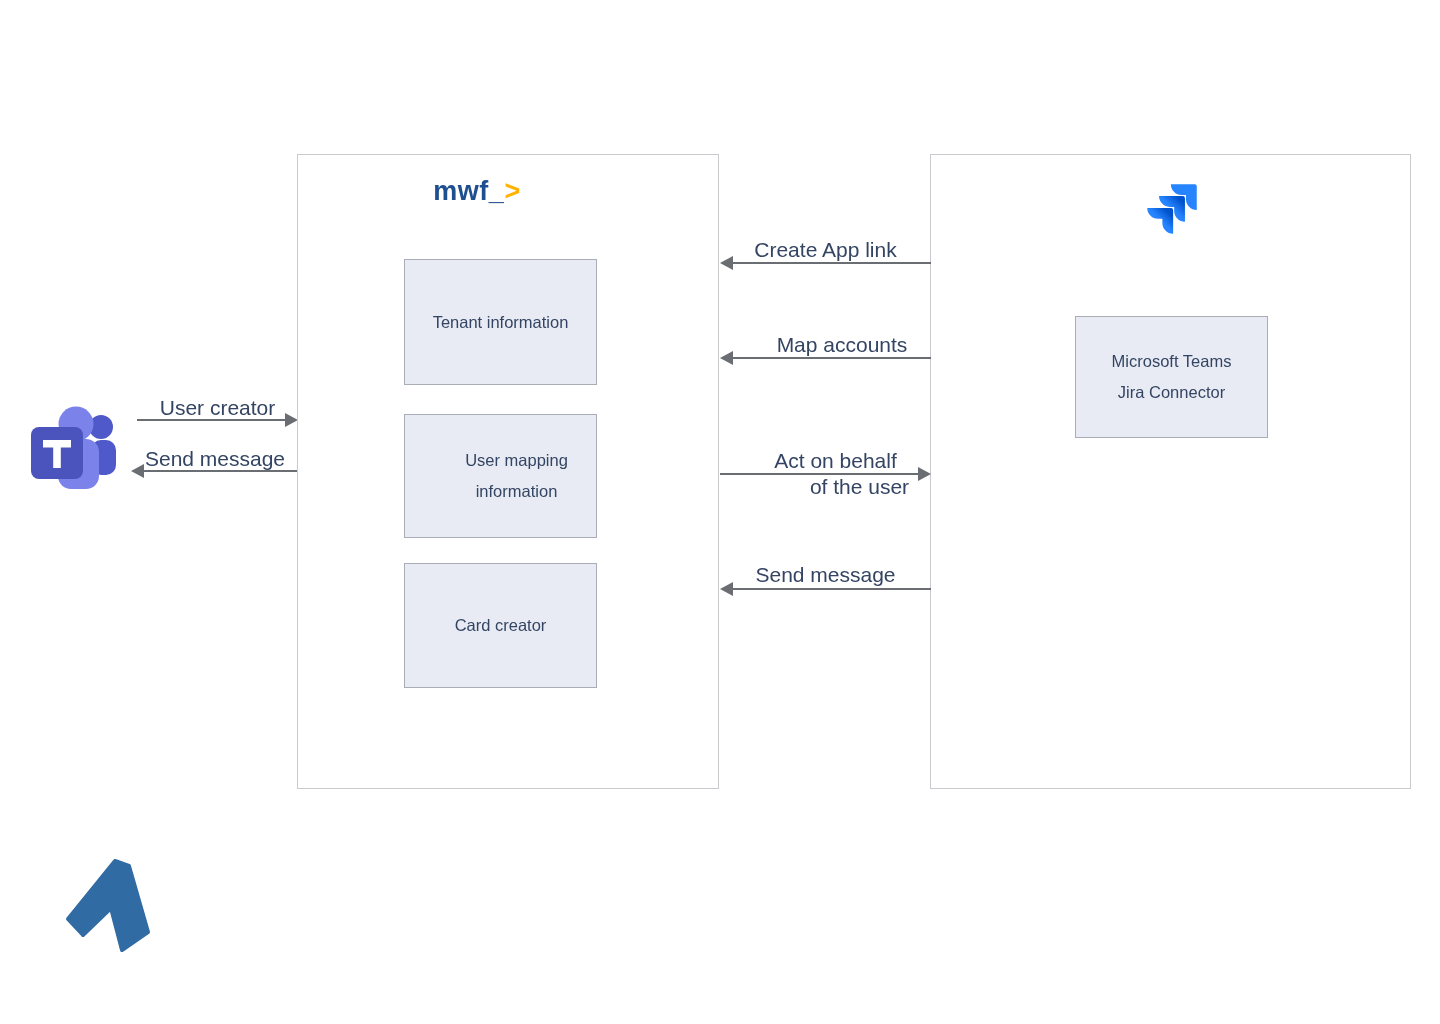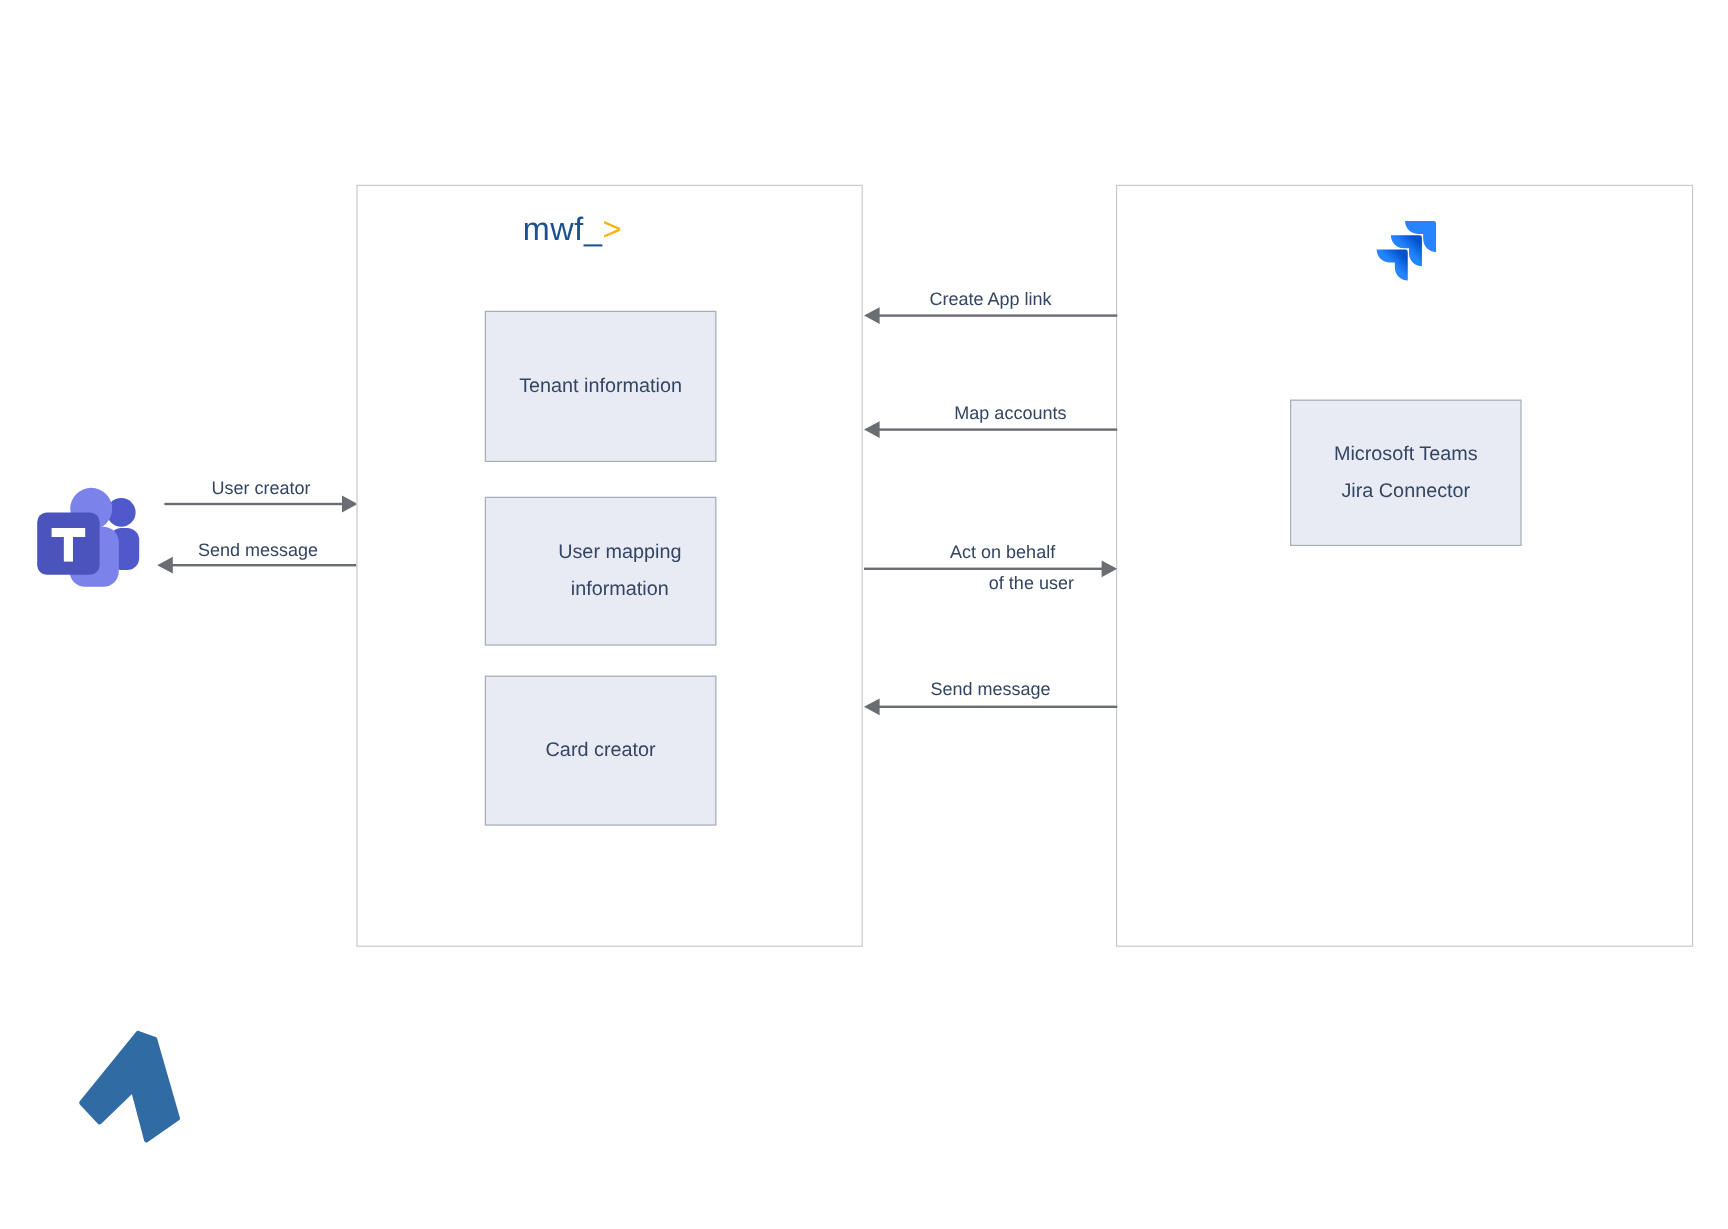--- a/index.html
+++ b/index.html
@@ -11,54 +11,54 @@
   }
   .panel {
     position:absolute; background:#ffffff;
     border:1.5px solid #c8cacd;
   }
   .panel-mwf { left:297px; top:154px; width:422px; height:635px; }
   .panel-jira { left:930px; top:154px; width:481px; height:635px; }
 
   .mwf-logo {
     position:absolute; left:297px; top:176px; width:360px;
-    text-align:center; font-size:27px; font-weight:400; letter-spacing:0.5px;
+    text-align:center; font-size:27px; font-weight:700; letter-spacing:0.5px;
     color:#1e4f8f; line-height:30px;
   }
   .mwf-logo .accent { color:#ffb300; }
 
   .jira-logo { position:absolute; left:1139px; top:176px; }
 
   .inner-box {
     position:absolute; background:#e8ebf4; border:1px solid #a9adb6;
     color:#344563; font-size:16.5px; line-height:31px;
     display:flex; flex-direction:column; align-items:center; justify-content:center;
     text-align:left;
   }
   .box-tenant  { left:404px; top:259px; width:193px; height:126px; }
   .box-mapping { left:404px; top:414px; width:193px; height:124px;padding-left:32px; }
   .box-card    { left:404px; top:563px; width:193px; height:125px; }
-  .box-connector { left:1075px; top:333px; width:193px; height:122px; }
+  .box-connector { left:1075px; top:316px; width:193px; height:122px; }
 
   .flow-arrow { position:absolute; height:14px; }
   .flow-arrow .line { position:absolute; top:6px; height:2px; background:#6a6d72; left:0; right:0; }
   .flow-arrow.dir-right .line { right:11px; }
   .flow-arrow.dir-left  .line { left:11px; }
   .flow-arrow .head { position:absolute; top:0; width:0; height:0; }
   .flow-arrow.dir-right .head {
     right:0; border-left:13px solid #6a6d72;
     border-top:7px solid transparent; border-bottom:7px solid transparent;
   }
   .flow-arrow.dir-left .head {
     left:0; border-right:13px solid #6a6d72;
     border-top:7px solid transparent; border-bottom:7px solid transparent;
   }
 
   .flow-label {
-    position:absolute; color:#344563; font-size:15px; line-height:20px;
+    position:absolute; color:#344563; font-size:21px; line-height:20px;
     text-align:center;
   }
   .lbl-user-action       { left:137px; top:398px; width:161px; }
   .lbl-send-message-left { left:131px; top:449px; width:168px; }
   .lbl-create-app-link   { left:720px; top:240px; width:211px; }
   .lbl-map-accounts      { left:720px; top:335px; width:244px; }
   .lbl-act-line1         { left:720px; top:451px; width:211px;margin-left:10px; }
   .lbl-act-line2         { left:720px; top:477px; width:211px;margin-left:34px; }
   .lbl-send-message-right{ left:720px; top:565px; width:211px; }
 

